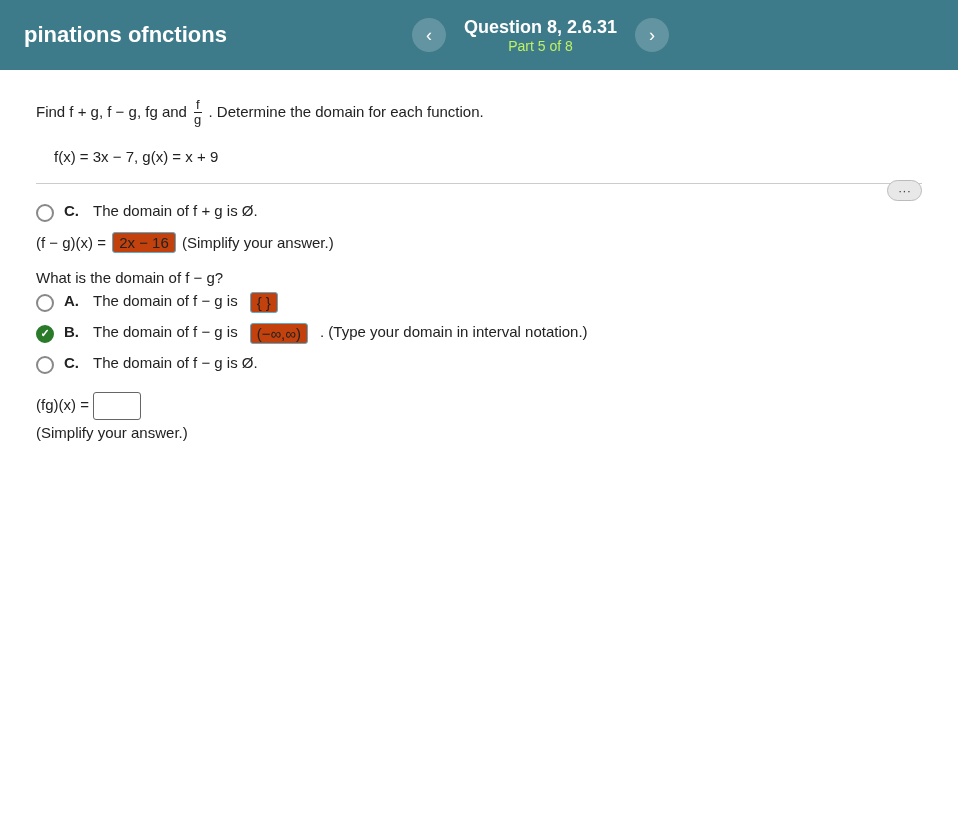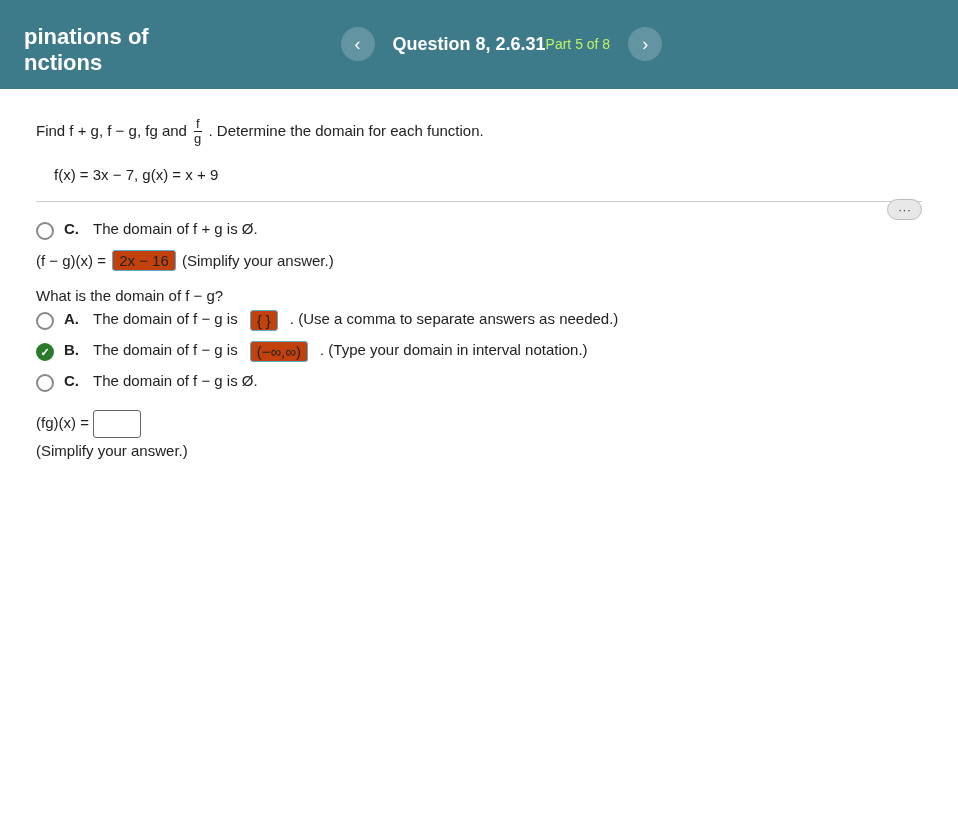--- a/index.html
+++ b/index.html
@@ -9,30 +9,30 @@
       background: #3d7a8a;
       color: white;
       display: flex;
       align-items: center;
       justify-content: space-between;
       padding: 12px 24px;
       min-height: 70px;
     }
     .header-title {
       display: flex;
-      flex-direction: column;
-      margin-top: 12px;
+      flex-direction: row;
     }
     .header-title-main {
       font-size: 22px;
       font-weight: bold;
       line-height: 1.2;
     }
     .header-center {
       display: flex;
+      flex-direction: column;
       align-items: center;
     }
     .question-label {
       font-size: 18px;
       font-weight: bold;
     }
     .part-label {
       font-size: 14px;
       color: #bef264;
     }
@@ -248,21 +248,20 @@
     </div>
   </div>
 
   <div class="domain-question">What is the domain of f − g?</div>
 
   <div class="option-row">
     <div class="radio-circle"></div>
     <span class="option-label">A.</span>
     <span>The domain of f − g is </span>
     <span class="highlight-box">{ }</span>
-    <span>. (Use a comma to separate answers as needed.)</span>
   </div>
 
   <div class="option-row">
     <div class="radio-circle checked-green"></div>
     <span class="option-label">B.</span>
     <span>The domain of f − g is </span>
     <span class="highlight-box">(−∞,∞)</span>
     <span>. (Type your domain in interval notation.)</span>
   </div>
 

